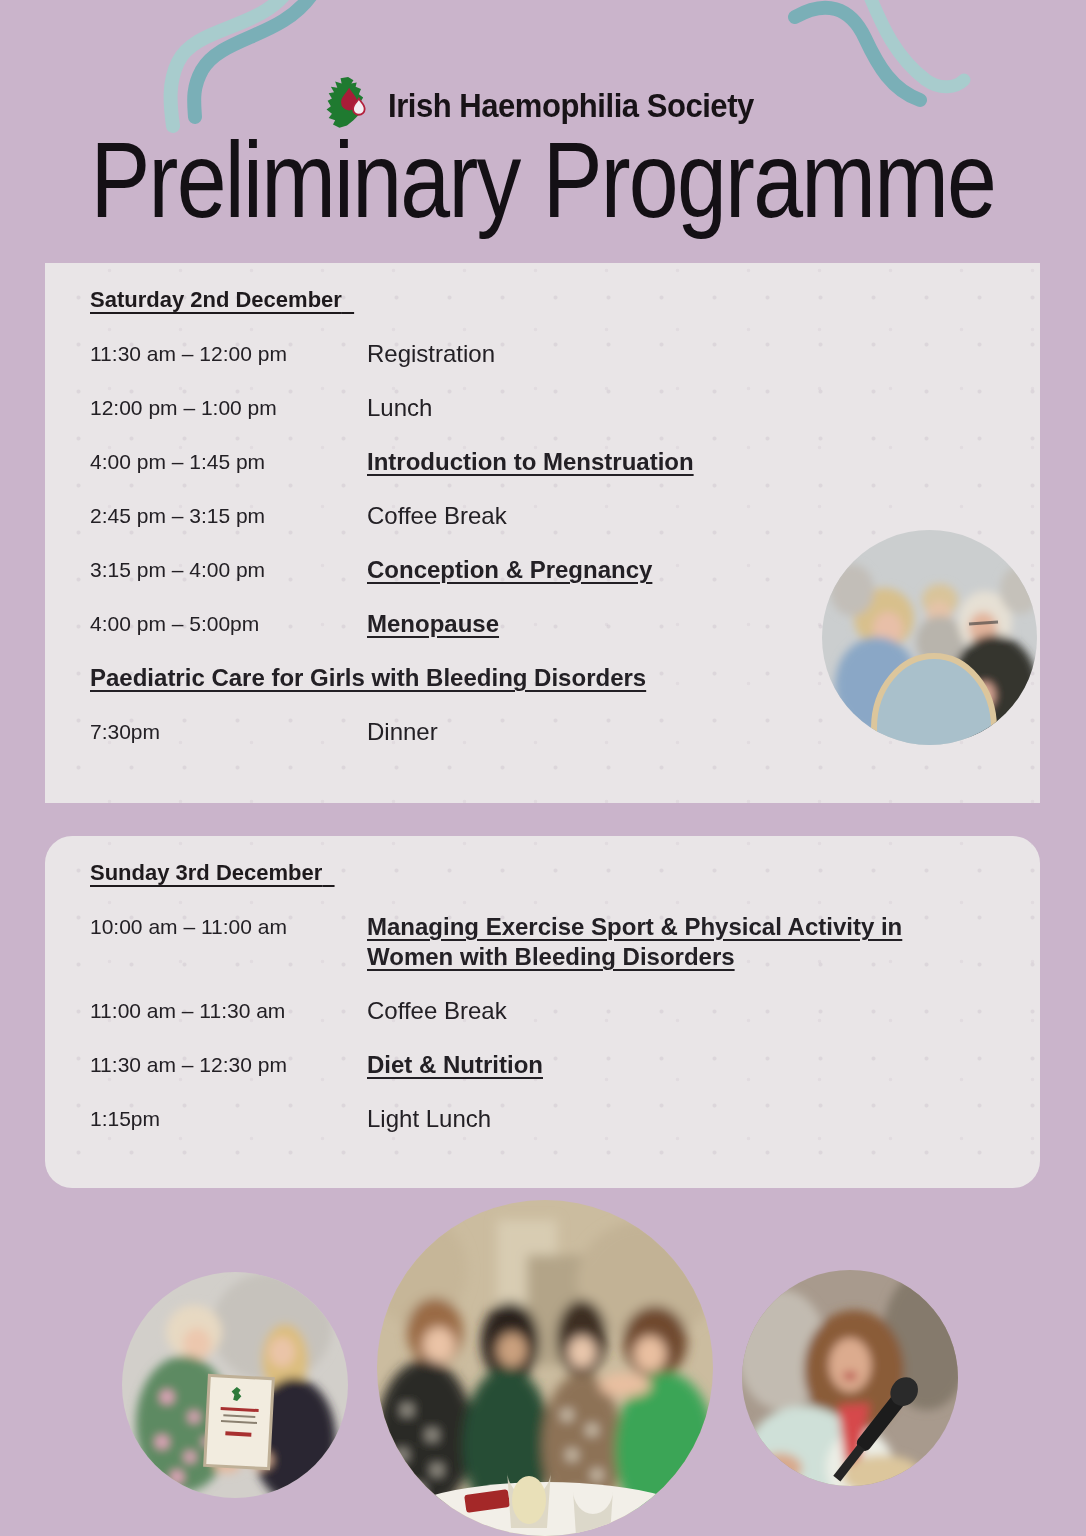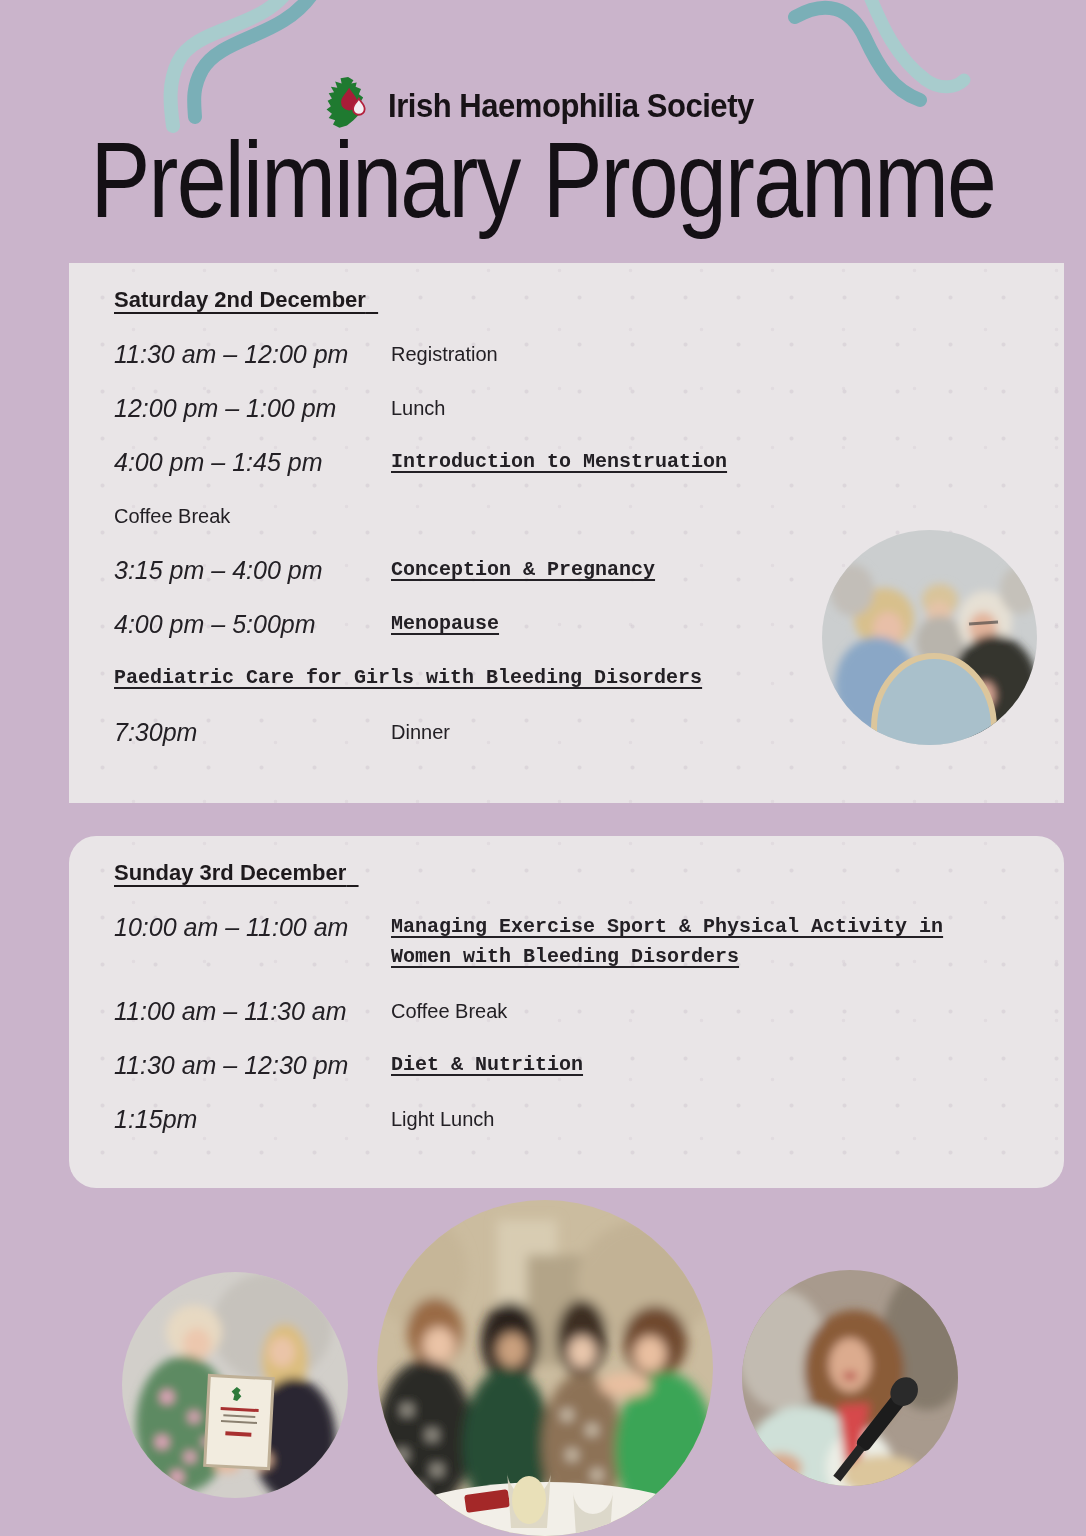--- a/index.html
+++ b/index.html
@@ -23,33 +23,32 @@
   }
 
   .card{
     position:absolute;left:45px;width:995px;background:#e9e5e7;
     box-sizing:border-box;padding:22px 45px 0 45px;
     background-image:
       radial-gradient(circle, rgba(188,176,188,0.28) 1.6px, transparent 2.4px),
       radial-gradient(circle, rgba(205,196,206,0.30) 1.3px, transparent 2.1px);
     background-size:53px 47px, 71px 59px;
     background-position:7px 11px, 29px 37px;
-    margin-left:24px;
   }
   .card-0{top:263px;height:540px;}
   .card-1{top:836px;height:352px;border-radius:27px;}
 
   .day-heading{display:inline-block;font-size:22px;font-weight:700;line-height:30px;
     text-decoration:underline;text-decoration-thickness:2px;text-underline-offset:5px;}
   .day-heading::after{content:"\00a0\00a0";}
 
   .row{display:flex;margin-top:24px;}
-  .time{width:277px;flex-shrink:0;font-size:25px;line-height:30px;color:#232025;font-style:italic;}
-  .event{max-width:620px;font-size:20px;line-height:30px;color:#232025;}
-  .event.em{font-weight:700;text-decoration:underline;text-decoration-thickness:2px;text-underline-offset:4px;font-family:Liberation Mono, monospace;}
+  .time{width:277px;flex-shrink:0;font-size:21px;line-height:30px;color:#232025;}
+  .event{max-width:620px;font-size:24px;line-height:30px;color:#232025;}
+  .event.em{font-weight:700;text-decoration:underline;text-decoration-thickness:2px;text-underline-offset:4px;}
 
   .photo{position:absolute;border-radius:50%;overflow:hidden;}
   .photo svg{display:block;}
   .photo-audience{left:822px;top:530px;width:215px;height:215px;}
   .photo-award{left:122px;top:1272px;width:226px;height:226px;}
   .photo-dinner{left:377px;top:1200px;width:336px;height:336px;}
   .photo-speaker{left:742px;top:1270px;width:216px;height:216px;}
 </style>
 </head>
 <body>
@@ -90,20 +89,21 @@
         </div>
         <div class="row">
           <span class="time">12:00 pm – 1:00 pm</span>
           <span class="event">Lunch</span>
         </div>
         <div class="row">
           <span class="time">4:00 pm – 1:45 pm</span>
           <span class="event em">Introduction to Menstruation</span>
         </div>
         <div class="row">
+          <span class="time">2:45 pm – 3:15 pm</span>
           <span class="event">Coffee Break</span>
         </div>
         <div class="row">
           <span class="time">3:15 pm – 4:00 pm</span>
           <span class="event em">Conception &amp; Pregnancy</span>
         </div>
         <div class="row">
           <span class="time">4:00 pm – 5:00pm</span>
           <span class="event em">Menopause</span>
         </div>

